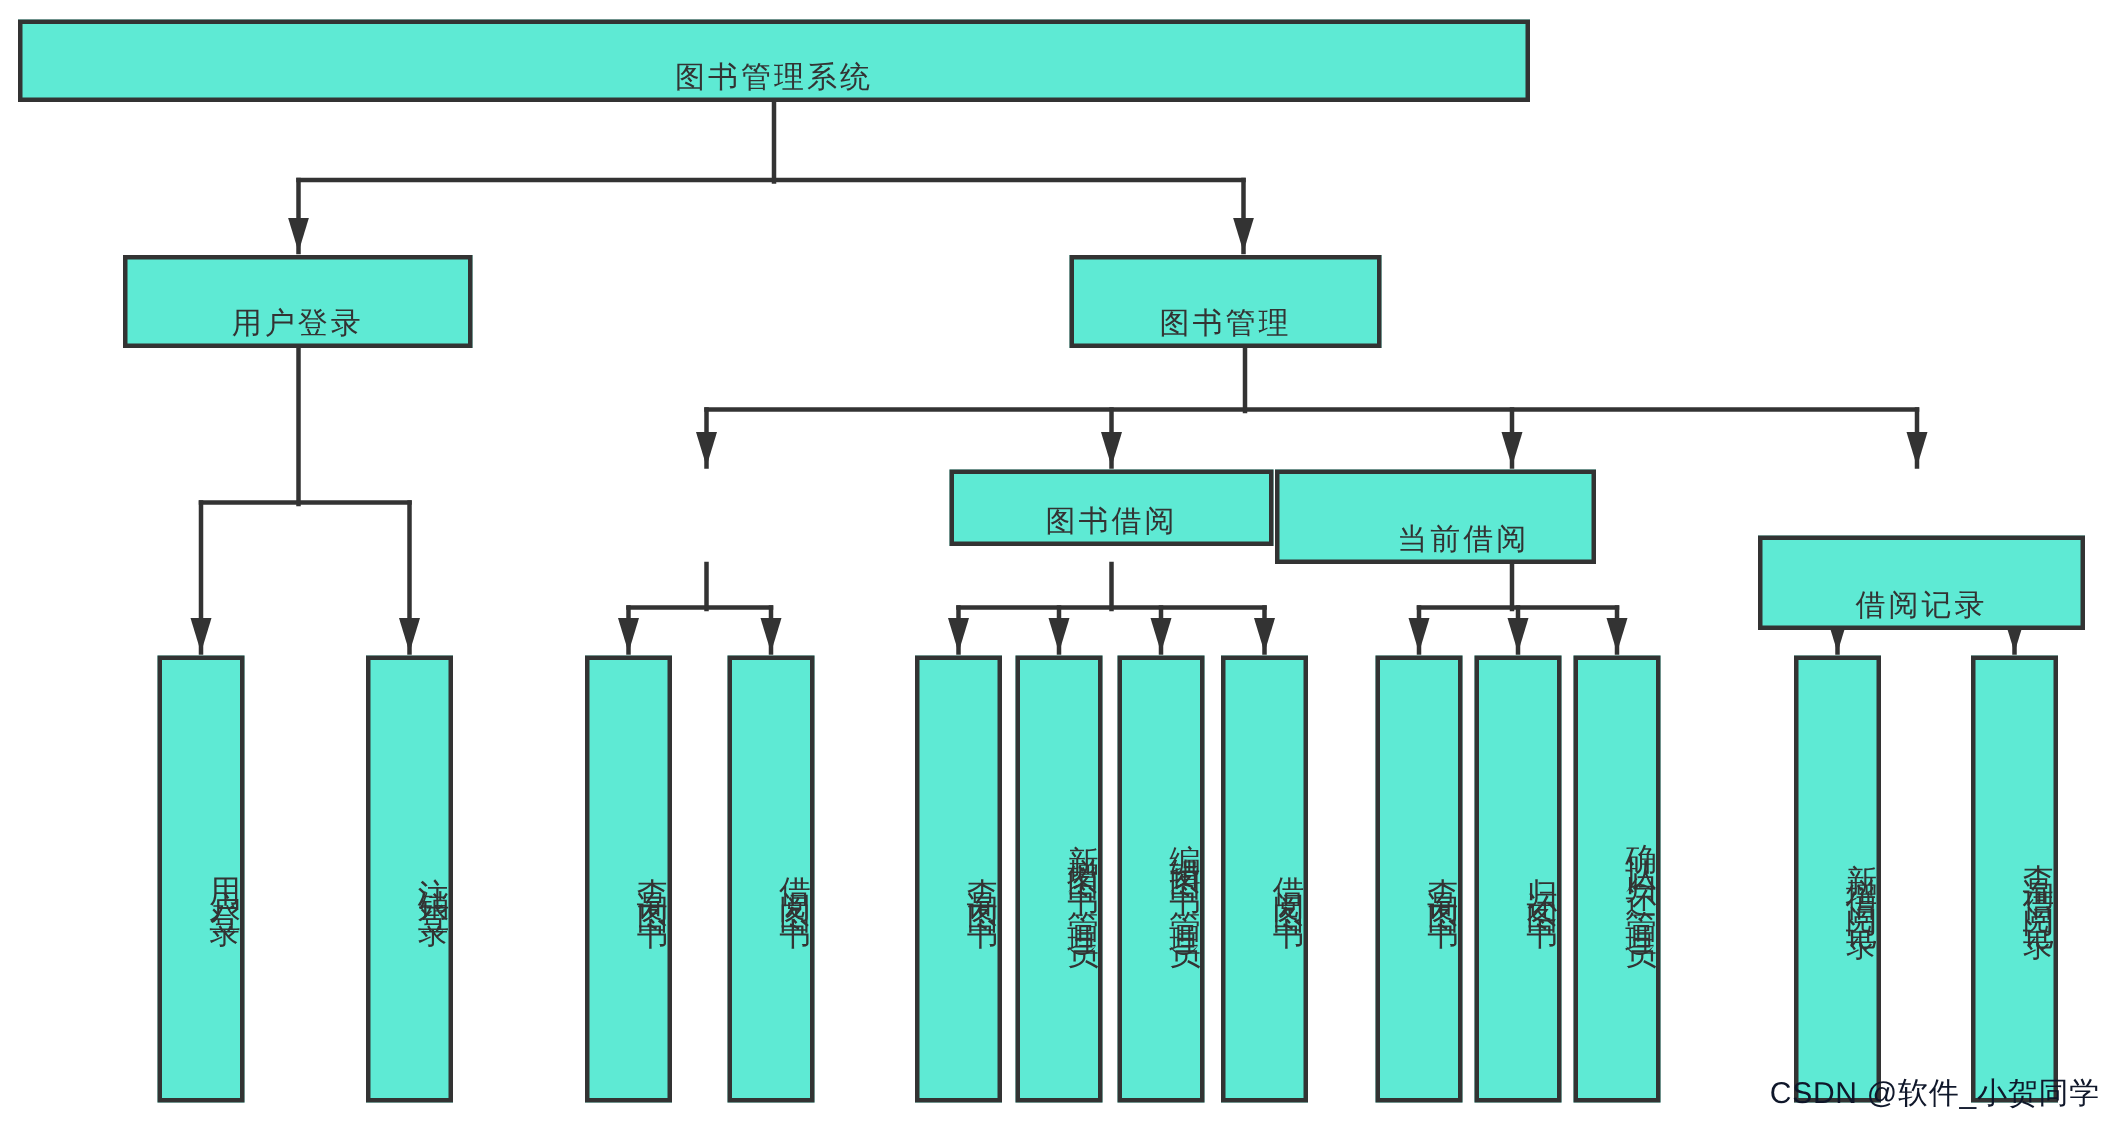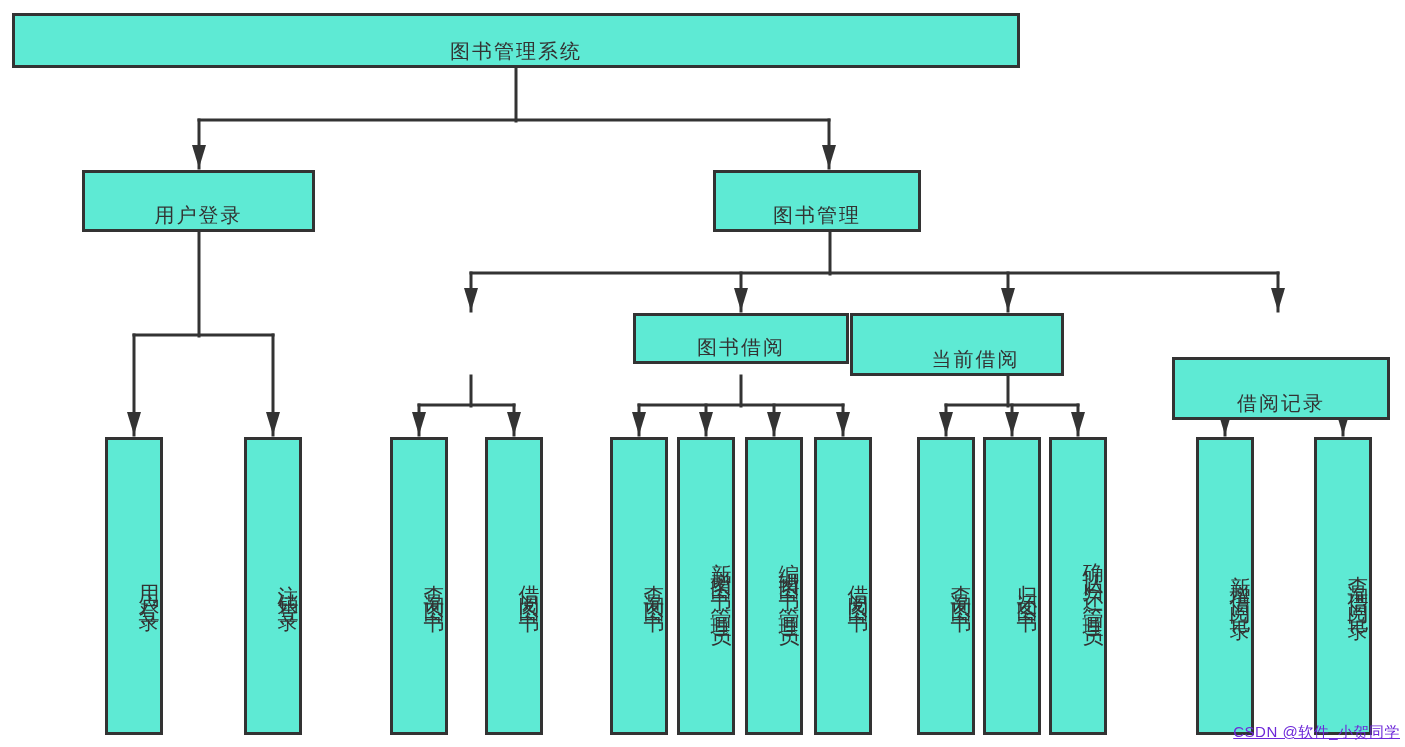--- a/index.html
+++ b/index.html
@@ -36,26 +36,25 @@
     writing-mode: vertical-lr;
     text-orientation: mixed;
     font-size: 21px;
     letter-spacing: 9px;
     line-height: 1;
   }
   .watermark {
     position: absolute;
     right: 5px;
     bottom: 5px;
-    color: #6d28d9;
-    font-size: 15px;
+    color: #0f172a;
+    font-size: 20px;
     letter-spacing: 0.5px;
     z-index: 5;
     white-space: nowrap;
-    text-decoration: underline;
   }
 </style>
 </head>
 <body>
 
 <div class="stage">
 
   <svg class="connectors" width="1405" height="747" viewBox="0 0 1405 747">
     <defs>
       <marker id="arrow" markerUnits="userSpaceOnUse" markerWidth="16" markerHeight="24" refX="8" refY="23" orient="0">

